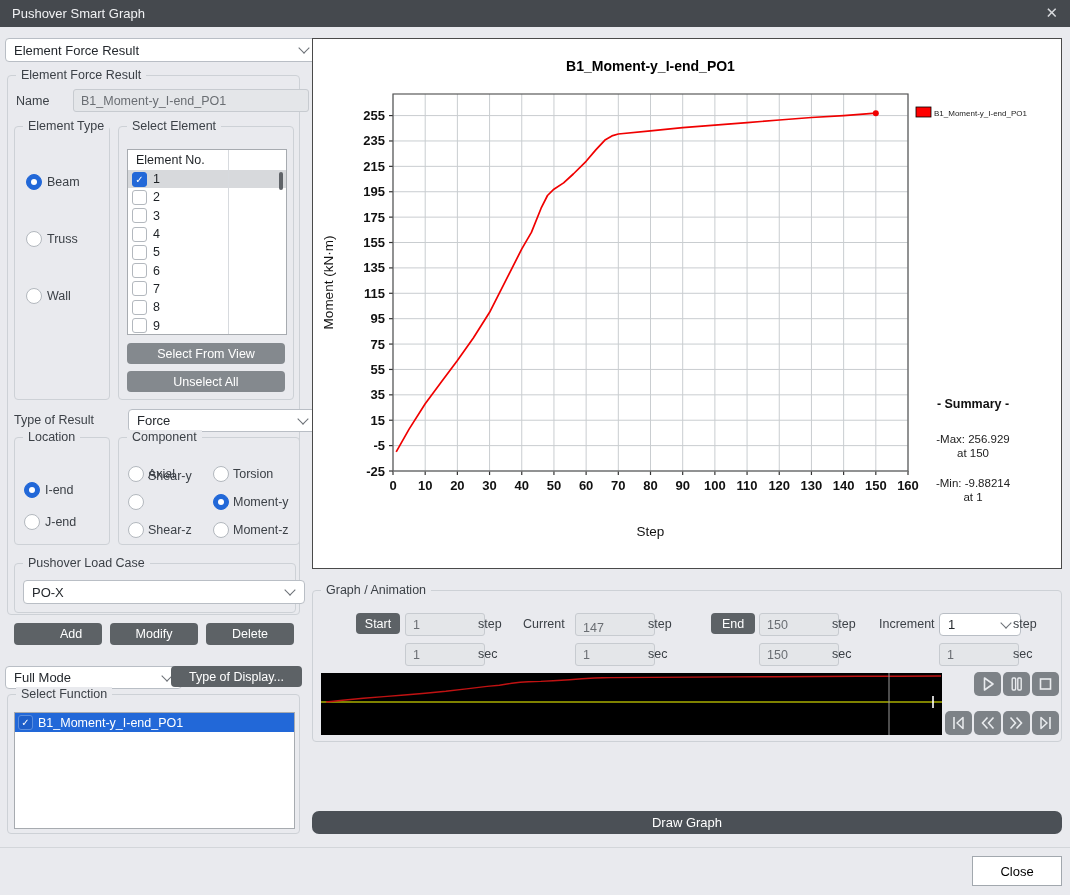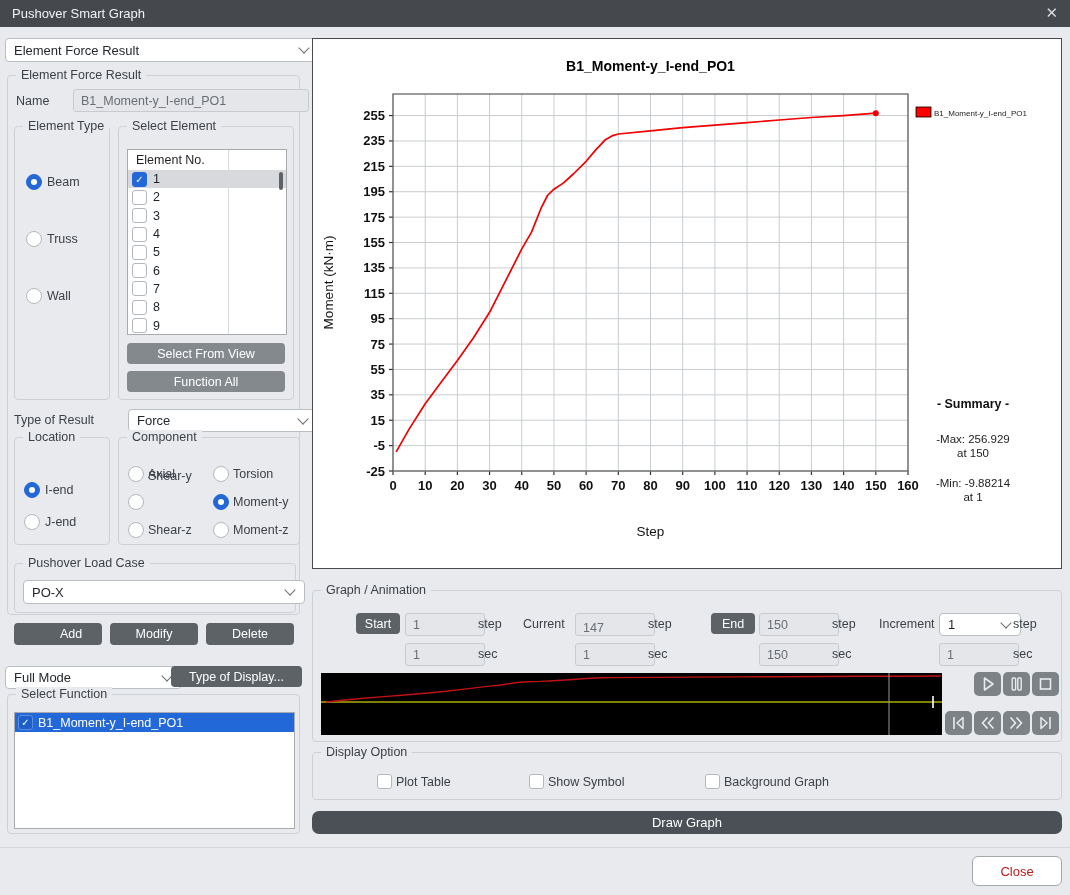--- a/index.html
+++ b/index.html
@@ -48,21 +48,21 @@
   .ctitle{font-size:14px;font-weight:bold;fill:#000;}
   .alabel{font-size:13.5px;fill:#111;}
   .legendtxt{font-size:8px;fill:#222;}
   .sumh{font-size:12.5px;font-weight:bold;fill:#111;}
   .sumv{font-size:11.5px;fill:#222;}
   
   .media{position:absolute;width:27px;height:24px;background:#7d8287;border:none;border-radius:5px;padding:0;display:flex;align-items:center;justify-content:center;}
   .media svg{display:block;}
   .strip{position:absolute;background:#000;}
   .divider{background:#d3d6da;}
-  .closebtn{background:#fff;border:1px solid #a2a8ae;border-radius:6px;font-size:13px;color:#b91c1c;display:flex;align-items:center;justify-content:center;position:absolute;}
+  .closebtn{background:#fff;border:1px solid #a2a8ae;border-radius:0;font-size:13px;color:#000000;display:flex;align-items:center;justify-content:center;position:absolute;}
 </style>
 </head>
 <body>
 
 <div class="dialog">
 
   <div class="abs titlebar">
     <span class="t">Pushover Smart Graph</span>
     <span class="x">✕</span>
   </div>
@@ -132,21 +132,21 @@
         <div class="el-row">
           <span class="cb"></span>
           <span>9</span>
         </div>
         <div class="el-row"></div>
       </div>
     <div class="coldiv"></div>
     <div class="vthumb"></div>
   </div>
   <button class="btn" style="left:127px;top:343px;width:158px;height:21px;">Select From View</button>
-  <button class="btn" style="left:127px;top:371px;width:158px;height:21px;">Function All</button>
+  <button class="btn" style="left:127px;top:371px;width:158px;height:21px;">Unselect All</button>
 
   <span class="abs lbl" style="left:14px;top:413px;">Type of Result</span>
   <div class="sel" style="left:128px;top:409px;width:172px;height:21px;">
     <span>Force</span>
     <span class="chev"></span>
   </div>
 
   <div class="abs group" style="left:14px;top:437px;width:96px;height:108px;">
     <span class="glabel">Location</span>
   </div>
@@ -402,28 +402,19 @@
         </svg>
     </button>
     <button class="media" style="left:719px;top:120px;">
       <svg width="27" height="24" viewBox="0 0 27 24">
           <polygon points="9,6.5 15,12 9,17.5" fill="none" stroke="#e9ebee" stroke-width="1.5" stroke-linejoin="round"></polygon>
           <line x1="18" y1="6" x2="18" y2="18" stroke="#e9ebee" stroke-width="1.6"></line>
         </svg>
     </button>
   </div>
 
-  <div class="abs group" style="left:312px;top:752px;width:750px;height:48px;">
-    <span class="glabel">Display Option</span>
-    <span class="cb" style="left:64px;top:21px;"></span>
-    <span class="abs lbl" style="left:83px;top:22px;">Plot Table</span>
-    <span class="cb" style="left:216px;top:21px;"></span>
-    <span class="abs lbl" style="left:235px;top:22px;">Show Symbol</span>
-    <span class="cb" style="left:392px;top:21px;"></span>
-    <span class="abs lbl" style="left:411px;top:22px;">Background Graph</span>
-  </div>
 
   <button class="btn darker" style="left:312px;top:811px;width:750px;height:23px;">Draw Graph</button>
 
   <div class="abs divider" style="left:0;top:847px;width:1070px;height:1px;"></div>
   <button class="closebtn" style="left:972px;top:856px;width:90px;height:30px;">Close</button>
 
 </div>
 
 </body></html>

